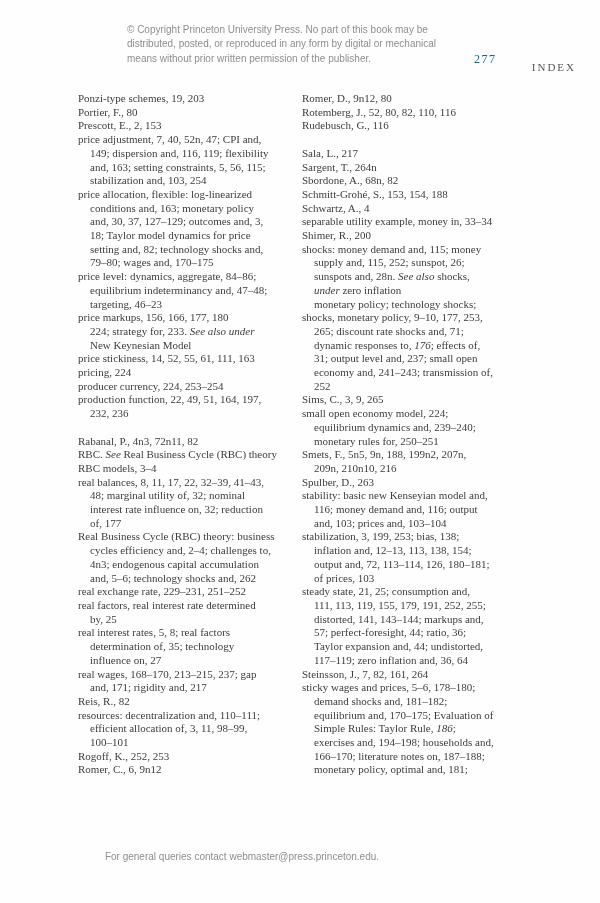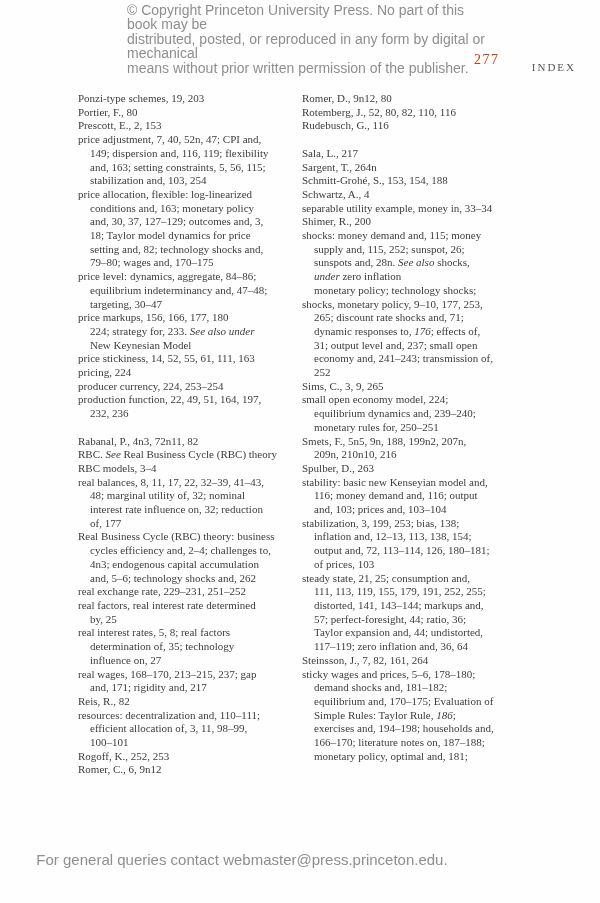--- a/index.html
+++ b/index.html
@@ -9,42 +9,42 @@
     font-family: "Liberation Serif", serif;
   }
   .page {
     position: relative;
     width: 600px; height: 903px;
     background: #fefefe;
     overflow: hidden;
   }
   .copyright {
     position: absolute;
-    top: 3px; left: 127px; width: 362px;
+    top: 23px; left: 127px; width: 362px;
     font-family: "Liberation Sans", sans-serif;
-    font-size: 14px;
+    font-size: 10px;
     line-height: 14.4px;
     color: #8e8e8e;
     text-align: left;
   }
   .index-title {
     position: absolute;
     top: 41px; left: 0; width: 576px;
     text-align: right;
     font-size: 11px;
     letter-spacing: 2px;
     color: #565656;
     margin-top: 20px;
   }
   .page-num {
     position: absolute;
     top: 52px; left: 474px;
-    font-size: 14px;
+    font-size: 12px;
     letter-spacing: 1.5px;
-    color: #c2410c;
+    color: #0369a1;
   }
   .columns {
     position: absolute;
     top: 92px; left: 78px;
     display: flex;
     justify-content: flex-end;
   }
   .col {
     width: 216px;
     margin-right: 8px;
@@ -53,21 +53,21 @@
     color: #3d3d3d;
   }
   .line { white-space: nowrap; }
   .line.cont { padding-left: 12px; }
   .gap { height: 13.7px; }
   .footer {
     position: absolute;
     top: 851px; left: 0; width: 484px;
     text-align: center;
     font-family: "Liberation Sans", sans-serif;
-    font-size: 15px;
+    font-size: 10px;
     color: #8e8e8e;
   }
 </style>
 </head>
 <body>
 
 <div class="page">
 
   <div class="copyright">
     <div>© Copyright Princeton University Press. No part of this book may be</div>
@@ -99,21 +99,21 @@
           <div class="line">price allocation, flexible: log-linearized</div>
           <div class="line cont">conditions and, 163; monetary policy</div>
           <div class="line cont">and, 30, 37, 127–129; outcomes and, 3,</div>
           <div class="line cont">18; Taylor model dynamics for price</div>
           <div class="line cont">setting and, 82; technology shocks and,</div>
           <div class="line cont">79–80; wages and, 170–175</div>
         </div>
         <div>
           <div class="line">price level: dynamics, aggregate, 84–86;</div>
           <div class="line cont">equilibrium indeterminancy and, 47–48;</div>
-          <div class="line cont">targeting, 30–47</div>
+          <div class="line cont">targeting, 46–23</div>
         </div>
         <div>
           <div class="line">price markups, 156, 166, 177, 180</div>
         </div>
         <div>
           <div class="line cont">224; strategy for, 233. <i>See also under</i></div>
           <div class="line cont">New Keynesian Model</div>
         </div>
         <div>
           <div class="line">price stickiness, 14, 52, 55, 61, 111, 163</div>
@@ -190,20 +190,23 @@
         </div>
         <div>
           <div class="line">Rudebusch, G., 116</div>
         </div>
         <div class="gap"></div>
         <div>
           <div class="line">Sala, L., 217</div>
         </div>
         <div>
           <div class="line">Sargent, T., 264n</div>
+        </div>
+        <div>
+          <div class="line">Sbordone, A., 68n, 82</div>
         </div>
         <div>
           <div class="line">Schmitt-Grohé, S., 153, 154, 188</div>
         </div>
         <div>
           <div class="line">Schwartz, A., 4</div>
         </div>
         <div>
           <div class="line">separable utility example, money in, 33–34</div>
         </div>

